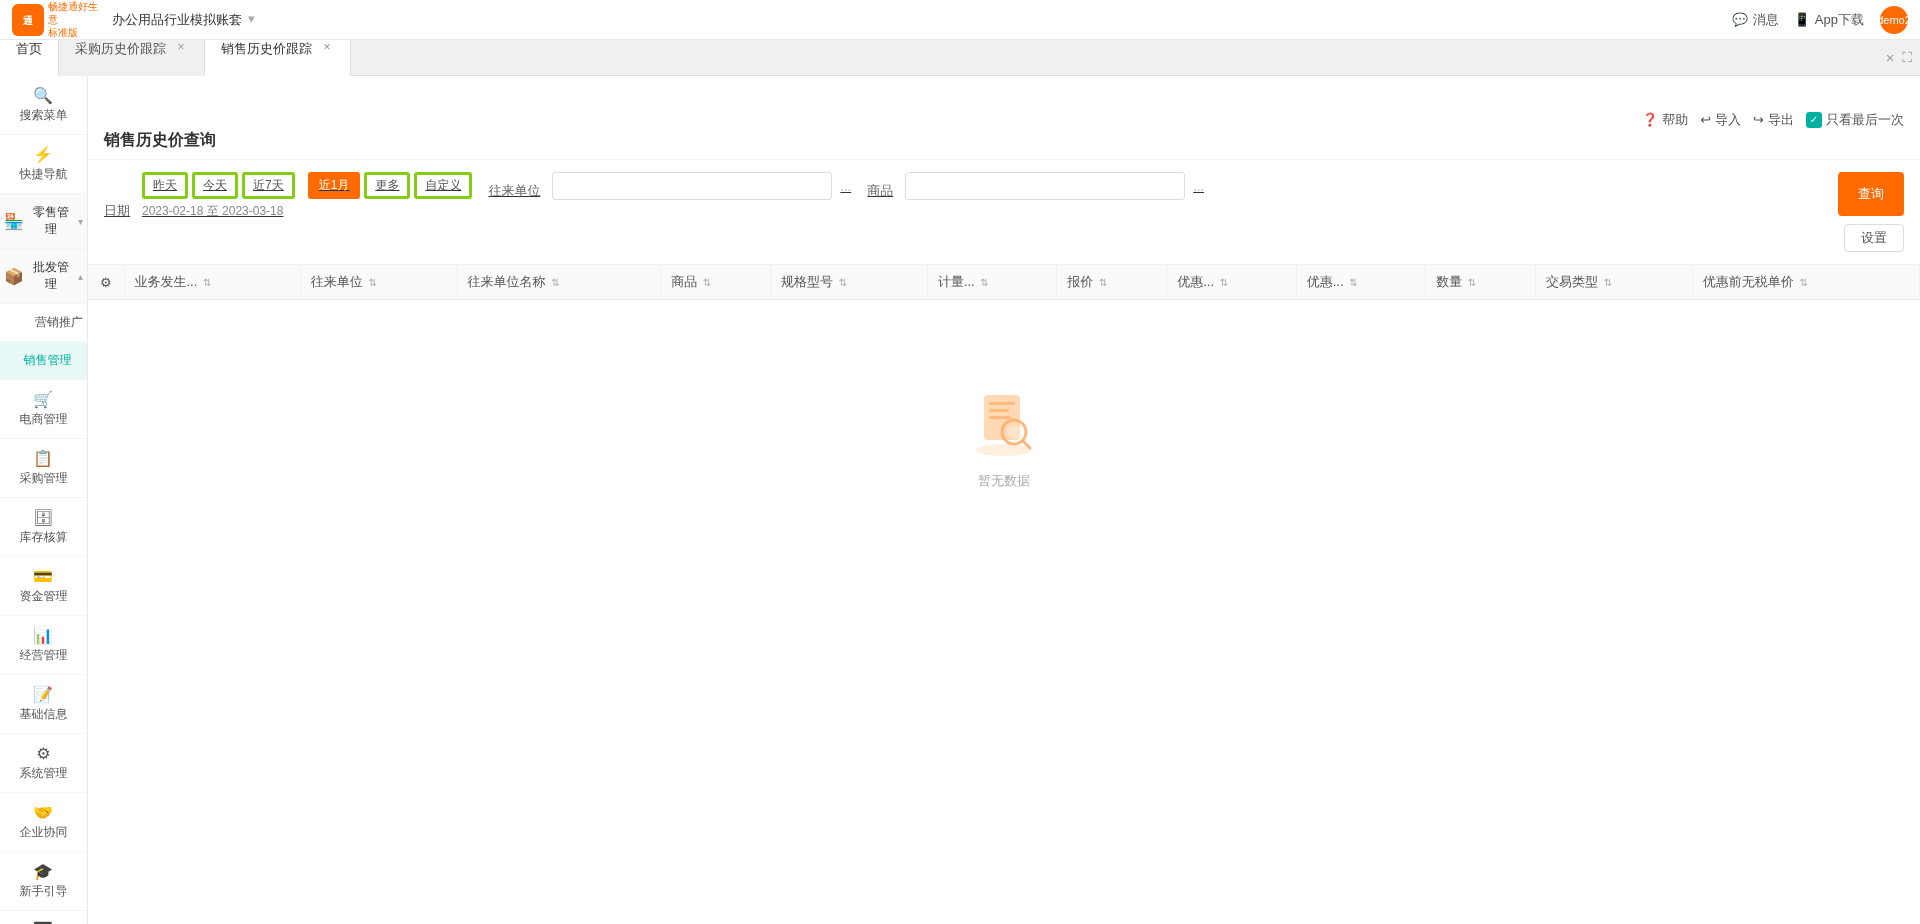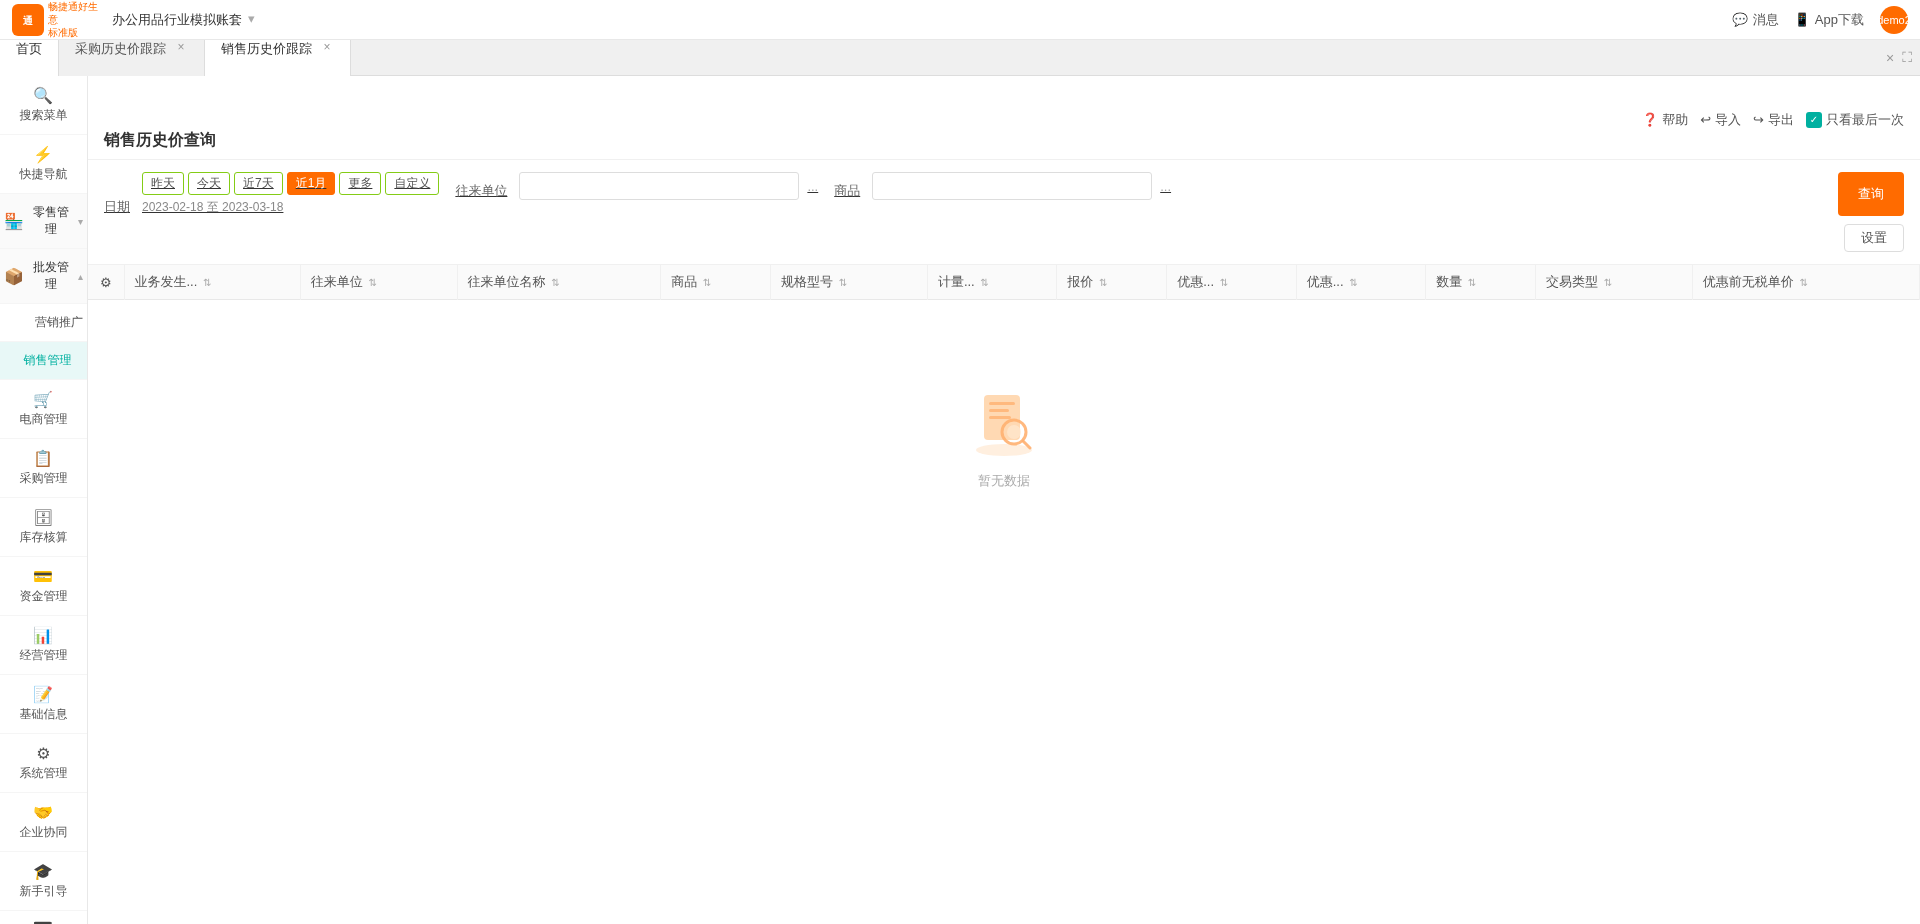--- a/index.html
+++ b/index.html
@@ -256,31 +256,32 @@
       display: flex;
       flex-direction: column;
       gap: 4px;
     }
     .date-btns {
       display: flex;
       gap: 4px;
     }
     .date-btn {
       padding: 2px 8px;
-      border: 1px solid #84cc16;
+      border: 3px solid #84cc16;
       border-radius: 3px;
       cursor: pointer;
       font-size: 12px;
       background: #fff;
       color: #555;
     }
     .date-btn.active {
       background: #ff6b00;
       color: #fff;
       border-color: #ff6b00;
+      margin-left: 9px;
     }
     .date-range {
       font-size: 12px;
       color: #888;
     }
     .filter-input-group {
       display: flex;
       align-items: center;
       gap: 8px;
     }

